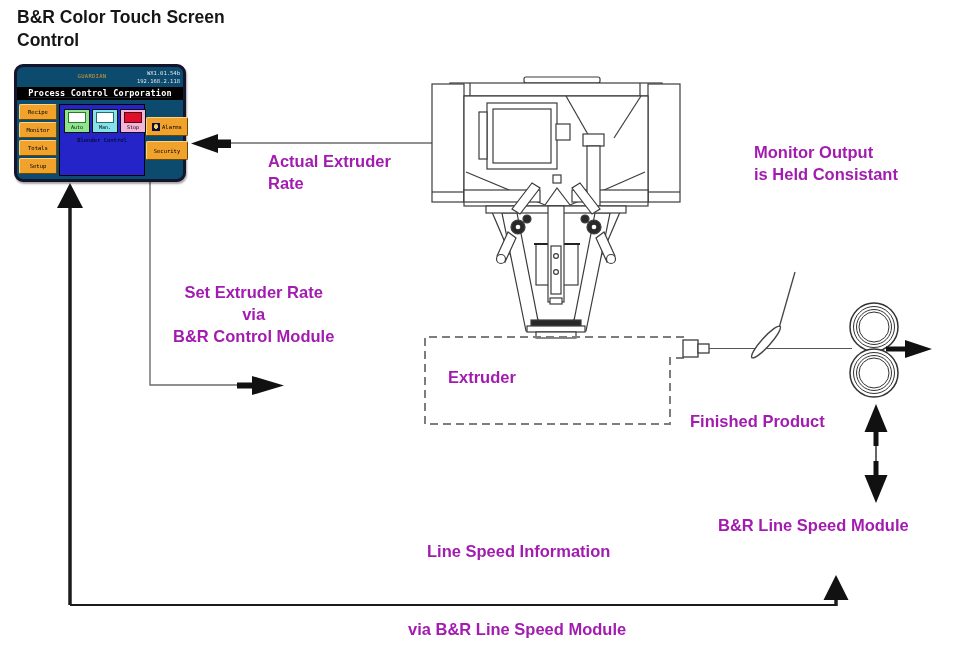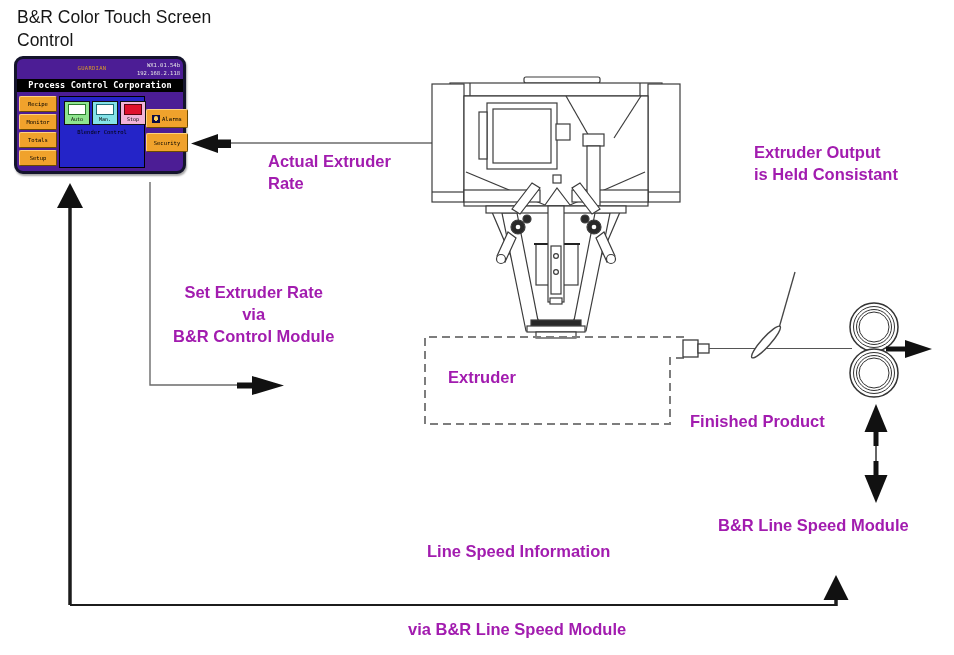--- a/index.html
+++ b/index.html
@@ -2,25 +2,25 @@
 <html><head>
 <meta charset="utf-8">
 <style>
   html,body{margin:0;padding:0;background:#fff;}
   #canvas{position:relative;width:954px;height:655px;background:#ffffff;overflow:hidden;
           font-family:"Liberation Sans",sans-serif;color:#1c1c22;}
   .abs{position:absolute;}
 
   
   .dlabel{font-size:16.5px;line-height:22px;font-weight:600;color:#a21caf;white-space:nowrap;}
-  .page-title{font-size:17.5px;line-height:23px;font-weight:400;color:#161616;}
+  .page-title{font-size:17.5px;line-height:23px;font-weight:700;color:#161616;}
 
   
-  .ts{position:absolute;left:14px;top:56px;width:166px;height:112px;background:#4c1d95;
-      border:3px solid #14142c;border-radius:9px;box-shadow:1px 2px 2px rgba(0,0,0,.35);}
+  .ts{position:absolute;left:14px;top:64px;width:166px;height:112px;background:#0c4a6e;
+      border:3px solid #14142c;border-radius:9px;box-shadow:1px 2px 2px rgba(0,0,0,.35);text-decoration:underline;}
   .ts-status{position:relative;height:20px;}
   .ts-guardian{position:absolute;left:0;top:6px;width:150px;text-align:center;
       font-family:"DejaVu Sans Mono",monospace;font-size:5.5px;color:#d79a2a;letter-spacing:.3px;}
   .ts-ver{position:absolute;right:3px;top:2px;text-align:right;
       font-family:"DejaVu Sans Mono",monospace;font-size:5.5px;line-height:8px;color:#e6e6e6;}
   .ts-header{height:13px;background:#000;color:#fff;text-align:center;line-height:13px;
       font-family:"DejaVu Sans Mono",monospace;font-size:8.5px;font-weight:bold;letter-spacing:.2px;}
   .ts-body{position:relative;height:79px;}
   .obtn{position:absolute;background:#f0a22c;border:1px solid #6b4a00;border-top-color:#ffd27d;
       border-left-color:#ffd27d;border-radius:2px;color:#000;display:flex;align-items:center;
@@ -226,21 +226,21 @@
     <div>Rate</div>
   </div>
 
   <div class="abs dlabel" style="left:173px;top:281px;text-align:center;">
     <div>Set Extruder Rate</div>
     <div>via</div>
     <div>B&amp;R Control Module</div>
   </div>
 
   <div class="abs dlabel" style="left:754px;top:141px;">
-    <div>Extruder Output</div>
+    <div>Monitor Output</div>
     <div>is Held Consistant</div>
   </div>
 
   <div class="abs dlabel" style="left:448px;top:366px;width:247px;text-align:left;">Extruder</div>
 
   <div class="abs dlabel" style="left:690px;top:410px;">Finished Product</div>
 
   <div class="abs dlabel" style="left:427px;top:540px;">Line Speed Information</div>
 
   <div class="abs dlabel" style="left:718px;top:514px;">B&amp;R Line Speed Module</div>

